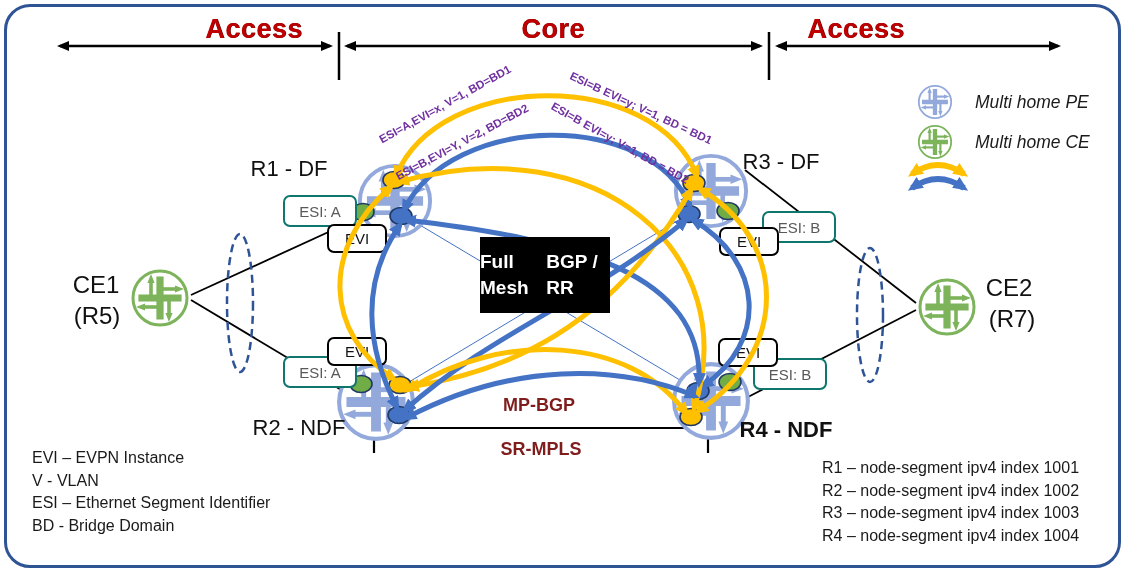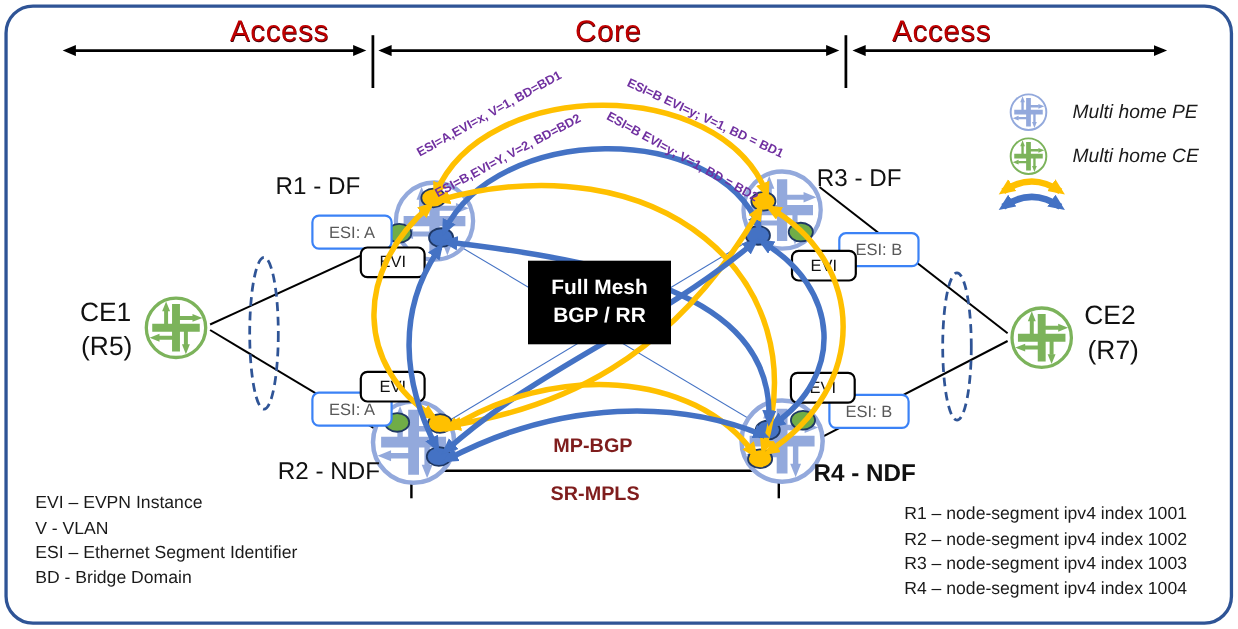--- a/index.html
+++ b/index.html
@@ -2,30 +2,30 @@
 <html><head>
 <meta charset="utf-8">
 <style>
   html,body{margin:0;padding:0;background:#fff;}
   .canvas{position:relative;width:1125px;height:572px;background:#fff;overflow:hidden;
           font-family:"Liberation Sans",sans-serif;}
   .frame{position:absolute;inset:4px;border:3px solid #2F5496;border-radius:26px;pointer-events:none;}
   .layer{position:absolute;left:0;top:0;width:1125px;height:572px;}
   .abs{position:absolute;}
   .lbl{position:absolute;transform:translate(-50%,-50%);white-space:nowrap;}
-  .zone{color:#C00000;font-size:27px;font-weight:400;letter-spacing:.5px;
+  .zone{color:#C00000;font-size:27px;font-weight:700;letter-spacing:.5px;
         text-shadow:0.5px 0.5px 0 #40000a;}
   .rname{color:#111;font-size:22px;}
   .cename{color:#111;font-size:24px;}
   .box{position:absolute;background:#fff;border-radius:7px;display:flex;
        align-items:center;justify-content:center;font-size:15px;}
-  .esibox{border:2px solid #3b82f6;color:#595959;}
+  .esibox{border:2px solid #0f766e;color:#595959;}
   .evibox{border:2px solid #000;color:#111;z-index:3;}
   .fullmesh{position:absolute;left:480px;top:237px;width:130px;height:76px;background:#000;
-            color:#fff;display:flex;flex-direction:column;align-items:center;justify-content:center;
+            color:#fff;display:flex;align-items:center;justify-content:center;
             font-size:19px;font-weight:700;line-height:1.35;z-index:6;}
   .linklbl{color:#7f1d1d;font-size:18px;font-weight:700;}
   .flow{color:#7030A0;font-size:11.5px;font-weight:700;z-index:7;}
   .legendlbl{color:#1a1a1a;font-size:17.5px;transform:translate(0,-50%);font-style:italic;}
   .noteline{color:#1a1a1a;font-size:16px;line-height:22.5px;white-space:nowrap;}
   .z5{z-index:5;} .z7{z-index:7;}
 </style>
 </head>
 <body>
 

